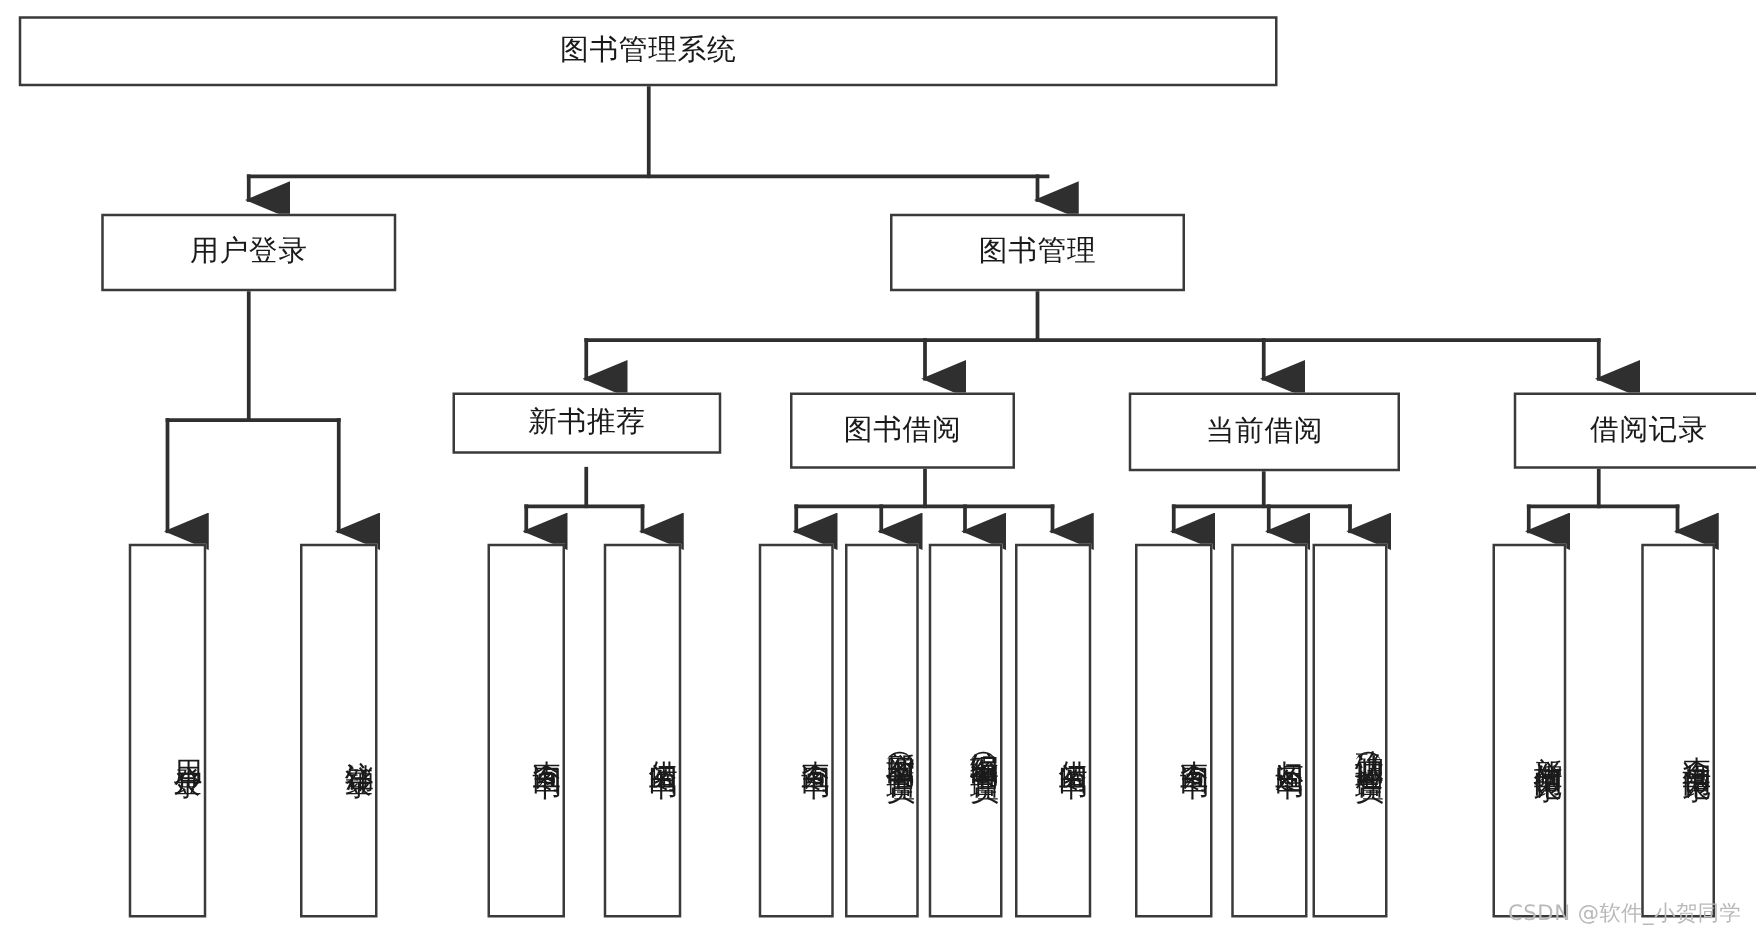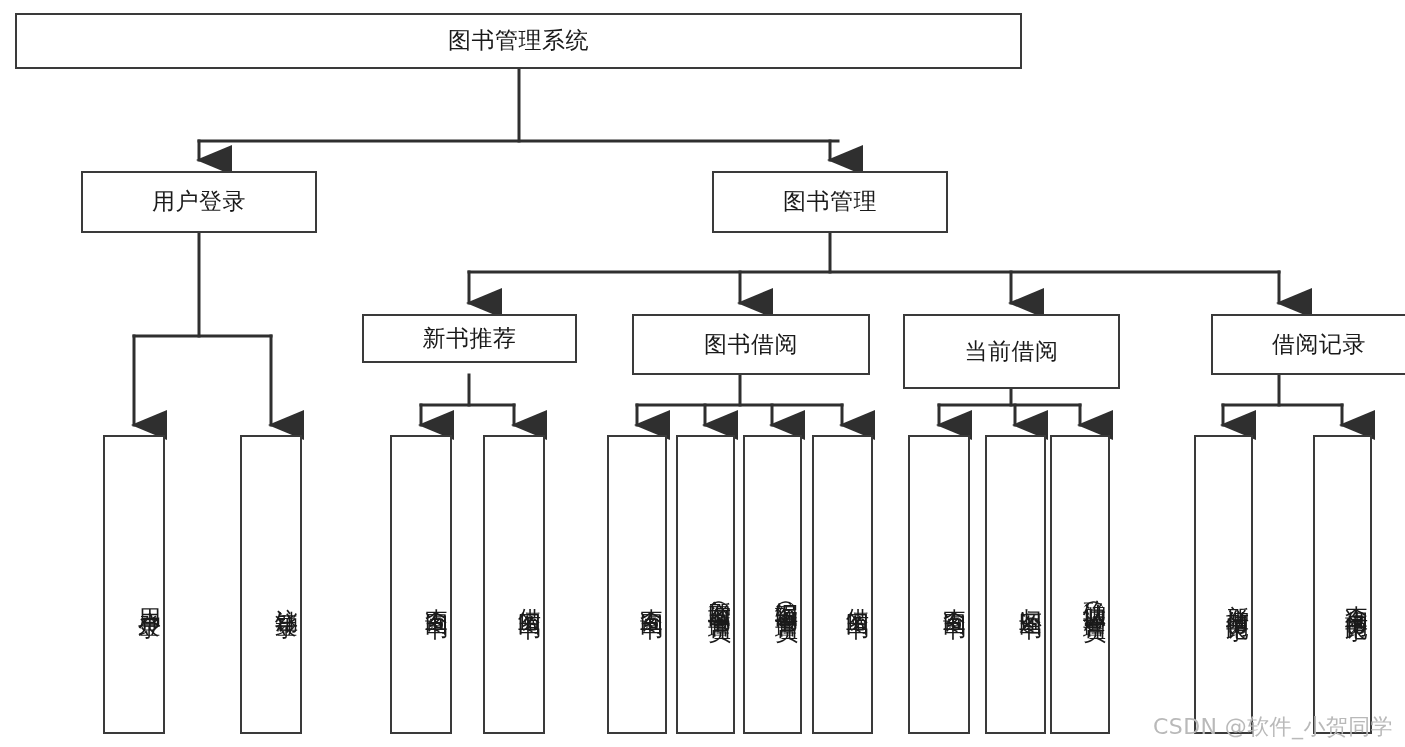--- a/index.html
+++ b/index.html
@@ -51,21 +51,21 @@
     justify-content: center;
   }
   .node-label {
     display: block;
     white-space: pre-wrap;
   }
   #watermark {
     position: absolute;
     right: 12px;
     bottom: 5px;
-    font-size: 22px;
+    font-size: 17px;
     color: #b9b9b9;
     letter-spacing: 0.4px;
     white-space: nowrap;
     user-select: none;
   }
 </style>
 </head>
 <body>
 
 <div id="diagram-root">
@@ -127,24 +127,24 @@
   <div class="node horiz" style="left:81px; top:171px; width:236px; height:62px;">
     <span class="node-label">用户登录</span>
   </div>
   <div class="node horiz" style="left:712px; top:171px; width:236px; height:62px;">
     <span class="node-label">图书管理</span>
   </div>
 
   <div class="node horiz" style="left:362px; top:314px; width:215px; height:49px;">
     <span class="node-label">新书推荐</span>
   </div>
-  <div class="node horiz" style="left:632px; top:314px; width:238px; height:61px;">
+  <div class="node horiz" style="left:632px; top:314px; width:180px; height:61px;">
     <span class="node-label">图书借阅</span>
   </div>
-  <div class="node horiz" style="left:903px; top:314px; width:217px; height:75px;">
+  <div class="node horiz" style="left:903px; top:314px; width:217px; height:63px;">
     <span class="node-label">当前借阅</span>
   </div>
   <div class="node horiz" style="left:1172px; top:314px; width:216px; height:61px;margin-left:39px;">
     <span class="node-label">借阅记录</span>
   </div>
 
   <div class="node vert" style="left:103px; top:435px; width:62px; height:299px;">
     <span class="node-label">用户登录</span>
   </div>
   <div class="node vert" style="left:240px; top:435px; width:62px; height:299px;">

